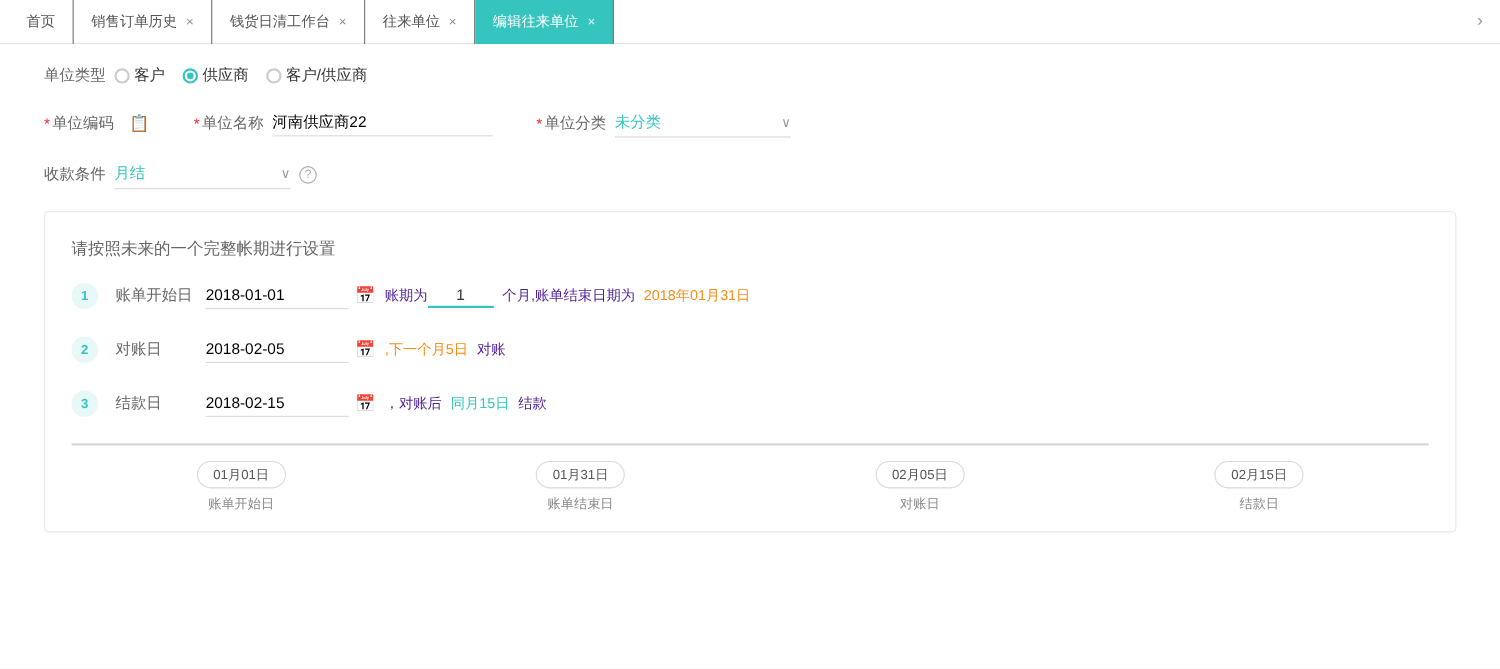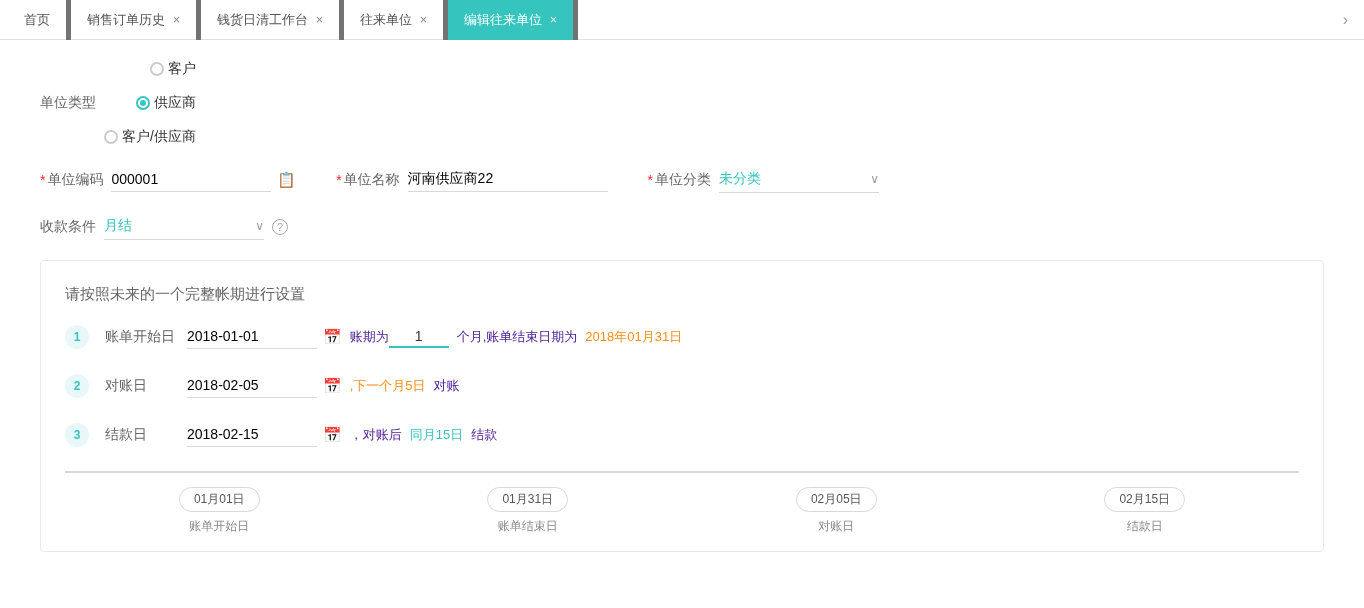--- a/index.html
+++ b/index.html
@@ -15,21 +15,21 @@
       padding: 0 8px;
     }
     .tab {
       display: flex;
       align-items: center;
       padding: 0 16px;
       height: 40px;
       cursor: pointer;
       font-size: 13px;
       color: #555;
-      border-right: 5px solid #737373;
+      border-right: 1px solid #737373;
       position: relative;
       white-space: nowrap;
     }
     .tab.active {
       background: #36c5be;
       color: #fff;
     }
     .tab .close-x {
       margin-left: 8px;
       font-size: 12px;
@@ -72,23 +72,22 @@
       white-space: nowrap;
     }
     .required-star {
       color: #f5222d;
       margin-right: 2px;
     }
 
     
     .radio-group {
       display: flex;
-      align-items: flex-end;
+      align-items: center;
       gap: 16px;
-      flex-direction: column;
     }
     .radio-item {
       display: flex;
       align-items: center;
       cursor: pointer;
       gap: 4px;
     }
     .radio-circle {
       width: 14px;
       height: 14px;
@@ -315,21 +314,20 @@
           <span>客户/供应商</span>
         </label>
       </div>
     </div>
   </div>
 
   <div class="form-row">
     <div class="form-field">
       <span class="required-star">*</span>
       <span class="field-label">单位编码</span>
-      <input class="text-input" type="text" value="000001" style="">
       <span class="calendar-icon">📋</span>
     </div>
     <div class="form-field">
       <span class="required-star">*</span>
       <span class="field-label">单位名称</span>
       <input class="text-input wide" type="text" value="河南供应商22" style="">
     </div>
     <div class="form-field">
       <span class="required-star">*</span>
       <span class="field-label">单位分类</span>

